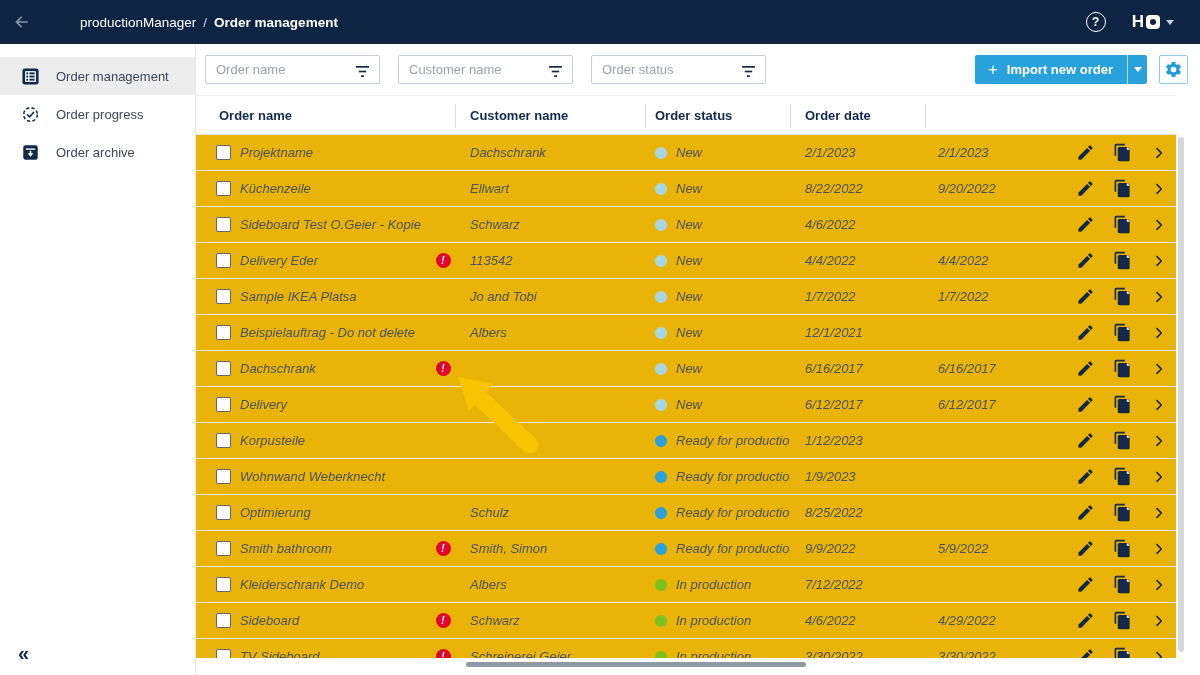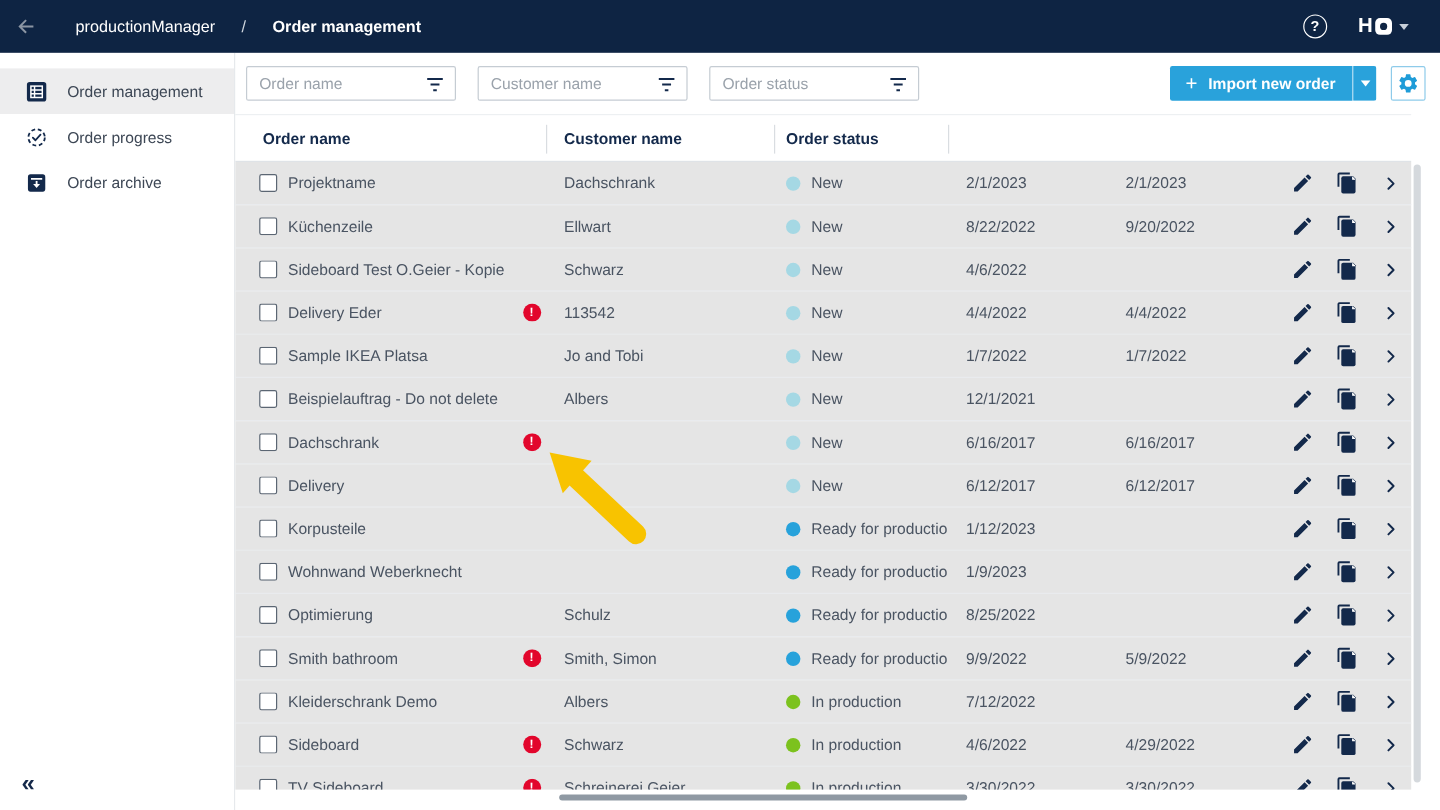--- a/index.html
+++ b/index.html
@@ -4,21 +4,21 @@
 <style>
   * { margin:0; padding:0; box-sizing:border-box; }
   html,body { width:1200px; height:675px; overflow:hidden; background:#fff;
               font-family:"Liberation Sans", sans-serif; }
   body { position:relative; }
 
   
   .topbar { position:absolute; left:0; top:0; width:1200px; height:44px;
             background:#0e2443; display:flex; align-items:center; z-index:60; }
   .back-btn { width:44px; height:44px; display:flex; align-items:center; justify-content:center; cursor:pointer; }
-  .crumbs { display:flex; align-items:flex-end; gap:22px; margin-left:19px; color:#fff; font-size:13.5px; }
+  .crumbs { display:flex; align-items:flex-end; gap:7px; margin-left:36px; color:#fff; font-size:13.5px; }
   .crumb-app { font-weight:400; }
   .crumb-sep { color:#cfd6de; }
   .crumb-page { font-weight:700; }
   .topbar-right { margin-left:auto; display:flex; align-items:center; gap:26px; padding-right:26px; }
   .help-btn { width:20px; height:20px; border:1.6px solid #fff; border-radius:50%;
               color:#fff; font-size:12px; font-weight:700; display:flex; align-items:center; justify-content:center; cursor:pointer; }
   .logo-btn { display:flex; align-items:center; gap:6px; cursor:pointer; }
   .logo-h { color:#fff; font-weight:700; font-size:17px; letter-spacing:-1px; }
   .logo-mark { width:14px; height:14px; background:#fff; border-radius:4px; position:relative; margin-left:-3px; }
   .logo-mark::after { content:''; position:absolute; left:4px; top:4px; width:6px; height:6px;
@@ -69,21 +69,21 @@
   .th:nth-child(1) { padding-left:23px; }
   .th:nth-child(2) { padding-left:15px; }
   .th:nth-child(3) { padding-left:10px; }
   .th:nth-child(4) { padding-left:15px; }
   .th:nth-child(5) { padding-left:13px; }
   .th:not(:first-child)::before { content:''; position:absolute; left:0; top:8px; height:24px;
                                   width:1px; background:#d9dde1; }
 
   .tbody { width:980px; }
   .row { display:grid; grid-template-columns:44px 191px 24px 190px 145px 135px 135px 116px;
-         align-items:center; height:36px; border-bottom:1px solid #e9ebee; background:#e5e5e5; }
+         align-items:center; height:36px; border-bottom:1px solid #e9ebee; background:#eab308;font-style:italic; }
   .cell { font-size:13px; color:#4a5462; white-space:nowrap; overflow:hidden; }
   .c-check { padding-left:20px; }
   .checkbox { display:block; width:15px; height:15px; border:1.5px solid #5b6673; border-radius:2px;
               background:#fff; cursor:pointer; }
   .c-err { display:flex; justify-content:center; }
   .err-badge { width:15px; height:15px; border-radius:50%; background:#e2062c; color:#fff;
                font-size:10px; font-weight:700; text-align:center; line-height:15px; display:block; }
   .c-cust { padding-left:15px; }
   .c-status { padding-left:10px; display:flex; align-items:center; gap:9px; }
   .dot { width:12px; height:12px; border-radius:50%; flex:0 0 auto; }
@@ -209,20 +209,21 @@
       <svg width="19" height="19" viewBox="0 0 24 24">
         <path fill="#1e9cd8" d="M19.14 12.94c.04-.3.06-.61.06-.94 0-.32-.02-.64-.07-.94l2.03-1.58a.49.49 0 0 0 .12-.61l-1.92-3.32a.49.49 0 0 0-.59-.22l-2.39.96c-.5-.38-1.03-.7-1.62-.94l-.36-2.54a.48.48 0 0 0-.48-.41h-3.84c-.24 0-.43.17-.47.41l-.36 2.54c-.59.24-1.13.57-1.62.94l-2.39-.96a.49.49 0 0 0-.59.22L2.74 8.87c-.12.21-.08.47.12.61l2.03 1.58c-.05.3-.09.63-.09.94s.02.64.07.94l-2.03 1.58a.49.49 0 0 0-.12.61l1.92 3.32c.12.22.37.29.59.22l2.39-.96c.5.38 1.03.7 1.62.94l.36 2.54c.05.24.24.41.48.41h3.84c.24 0 .44-.17.47-.41l.36-2.54c.59-.24 1.13-.56 1.62-.94l2.39.96c.22.08.47 0 .59-.22l1.92-3.32a.49.49 0 0 0-.12-.61l-2.01-1.58zM12 15.6a3.6 3.6 0 1 1 0-7.2 3.6 3.6 0 0 1 0 7.2z"></path>
       </svg>
     </div>
   </div>
 
   <div class="thead">
     <div class="th">Order name</div>
     <div class="th">Customer name</div>
     <div class="th">Order status</div>
+    <div class="th">Order date</div>
     <div class="th"></div>
   </div>
 
   <div class="tbody">
       <div class="row">
     <div class="cell c-check">
           <span class="checkbox"></span>
         </div>
     <div class="cell c-name">Projektname</div>
     <div class="cell c-err">

